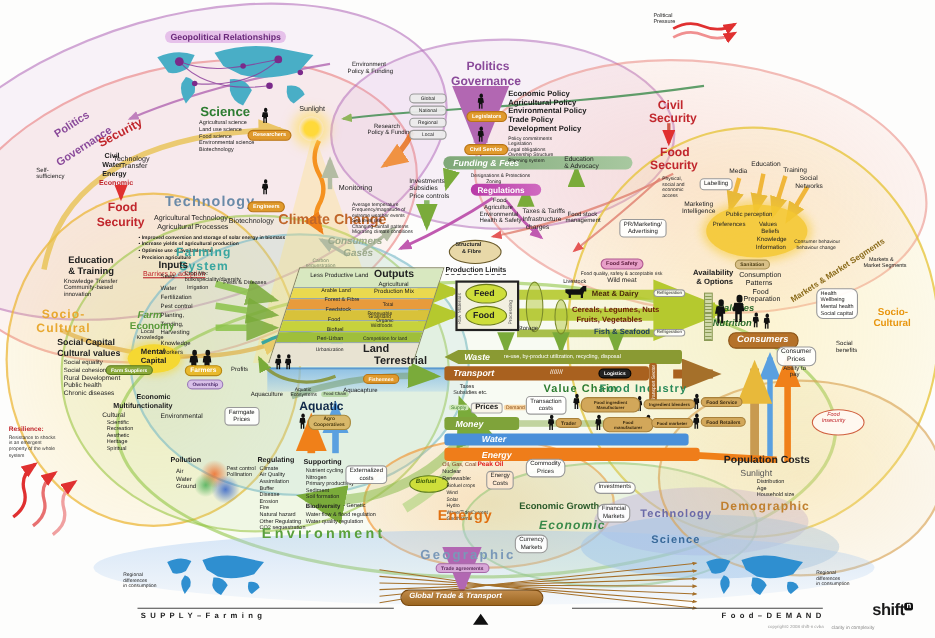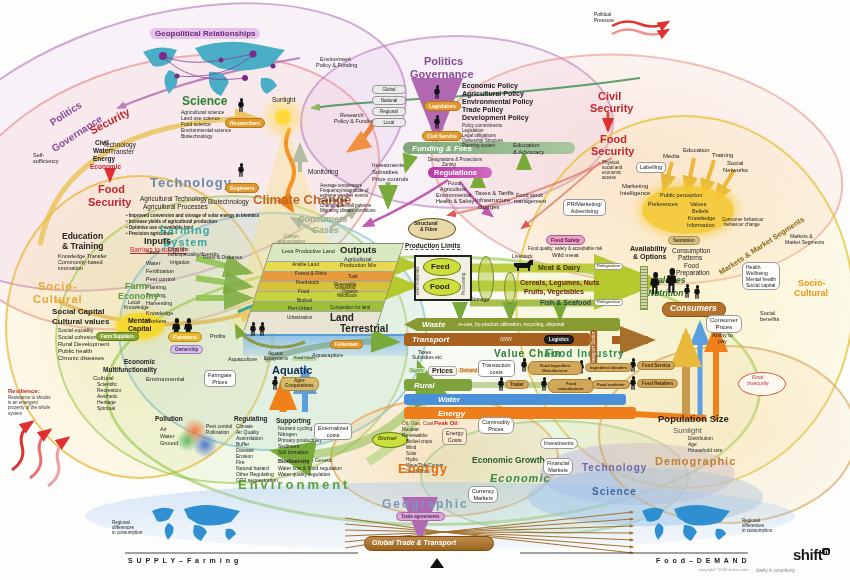--- a/index.html
+++ b/index.html
@@ -460,21 +460,21 @@
   <div class="lbl" style="left:790px;top:234px;font-size:5px;">Markets &amp;</div>
   <div class="lbl" style="left:785px;top:240px;font-size:5px;">Market Segments</div>
 
   <div class="lbl b" style="left:62px;top:232px;font-size:8.5px;">Education</div>
   <div class="lbl b" style="left:62px;top:242px;font-size:8.5px;">&amp; Training</div>
   <div class="lbl" style="left:58px;top:253px;font-size:5.5px;">Knowledge Transfer</div>
   <div class="lbl" style="left:58px;top:259px;font-size:5.5px;">Community-based</div>
   <div class="lbl" style="left:58px;top:265px;font-size:5.5px;">innovation</div>
   <div class="lbl b" style="left:38px;top:280px;font-size:11px;color:#e8a830;letter-spacing:1px;">Socio-</div>
   <div class="lbl b" style="left:33px;top:293px;font-size:11px;color:#e8a830;letter-spacing:1px;">Cultural</div>
-  <div class="lbl b" style="left:125px;top:281px;font-size:9px;color:#5a9a3a;">Farm</div>
+  <div class="lbl b" style="left:125px;top:281px;font-size:9px;color:#5a9a3a;font-style:italic;">Farm</div>
   <div class="lbl b" style="left:118px;top:291px;font-size:9px;color:#5a9a3a;">Economy</div>
   <div class="lbl b" style="left:52px;top:307px;font-size:8px;">Social Capital</div>
   <div class="lbl b" style="left:52px;top:317px;font-size:8px;">Cultural values</div>
   <div class="lbl" style="left:58px;top:327px;font-size:5.5px;">Social equality</div>
   <div class="lbl" style="left:58px;top:334px;font-size:5.5px;">Social cohesion</div>
   <div class="lbl" style="left:128px;top:300px;font-size:5px;">Local</div>
   <div class="lbl" style="left:124px;top:305px;font-size:5px;">Knowledge</div>
   <div class="abs" style="left:116px;top:313px;width:48px;height:26px;border-radius:50%;background:#f5d832;box-shadow:0 0 6px 3px rgba(245,216,50,.5);z-index:30;"></div>
   <div class="lbl b" style="left:128px;top:317px;font-size:7px;z-index:41;">Mental</div>
   <div class="lbl b" style="left:128px;top:325px;font-size:7px;z-index:41;">Capital</div>
@@ -544,21 +544,21 @@
   <div class="person" style="left:541px;top:377px;"></div>
   <div class="badge" style="left:548px;top:379px;background:#d2a75a;border-color:#a8803a;color:#3a2a10;font-size:4px;max-width:36px;white-space:normal;text-align:center;">Food manufacturer</div>
   <div class="person" style="left:586px;top:377px;"></div>
   <div class="badge" style="left:592px;top:380px;background:#d2a75a;border-color:#a8803a;color:#3a2a10;font-size:4px;">Food marketer</div>
   <div class="person" style="left:630px;top:358px;"></div>
   <div class="badge" style="left:637px;top:361px;background:#d2a75a;border-color:#a8803a;color:#3a2a10;font-size:4.5px;">Food Service</div>
   <div class="person" style="left:630px;top:376px;"></div>
   <div class="badge" style="left:637px;top:379px;background:#d2a75a;border-color:#a8803a;color:#3a2a10;font-size:4.5px;">Food Retailers</div>
   <div class="banner" style="left:404px;top:379px;width:68px;height:12px;background:#7fa33a;border-radius:3px;"></div>
   <div class="abs" style="left:472px;top:382px;width:150px;height:6px;background:rgba(127,163,58,.45);z-index:34;"></div>
-  <div class="lbl b i w" style="left:414px;top:381px;font-size:8px;">Rural</div>
+  <div class="lbl b i w" style="left:414px;top:381px;font-size:8px;">Money</div>
   <div class="banner" style="left:404px;top:394px;width:222px;height:11px;background:#4a90d9;border-radius:3px;"></div>
   <div class="lbl b i w" style="left:438px;top:395px;font-size:8px;">Water</div>
   <div class="banner" style="left:404px;top:407px;width:232px;height:12px;background:#ef7d1a;border-radius:3px;"></div>
   <div class="lbl b i w" style="left:438px;top:409px;font-size:8px;">Energy</div>
 
   <div class="lbl" style="left:402px;top:421px;font-size:5px;color:#7a3a1a;">Oil, Gas, Coal</div>
   <div class="lbl b" style="left:434px;top:420px;font-size:6px;color:#e02020;">Peak Oil</div>
   <div class="lbl" style="left:402px;top:427px;font-size:5px;">Nuclear</div>
   <div class="lbl" style="left:402px;top:433px;font-size:5px;">Renewable:</div>
   <div class="lbl" style="left:406px;top:439px;font-size:4.5px;">Biofuel crops</div>
@@ -586,21 +586,21 @@
     <span>Markets</span>
   </div>
   <div class="lbl b i" style="left:490px;top:472px;font-size:11px;color:#3a8a4a;letter-spacing:1px;">Economic</div>
   <div class="box" style="left:468px;top:486px;font-size:5.5px;border-radius:6px;">
     <span>Currency</span><br>
     <span>Markets</span>
   </div>
   <div class="lbl b" style="left:582px;top:462px;font-size:10px;color:#6a6aa8;letter-spacing:1px;">Technology</div>
   <div class="lbl b" style="left:592px;top:486px;font-size:10px;color:#3a6a9a;letter-spacing:1px;">Science</div>
 
-  <div class="lbl b" style="left:658px;top:414px;font-size:9.5px;">Population Size</div>
+  <div class="lbl b" style="left:658px;top:414px;font-size:9.5px;">Population Costs</div>
   <div class="lbl" style="left:673px;top:426px;font-size:8px;color:#555;">Sunlight</div>
   <div class="lbl" style="left:688px;top:436px;font-size:5px;">Distribution</div>
   <div class="lbl" style="left:688px;top:442px;font-size:5px;">Age</div>
   <div class="lbl" style="left:688px;top:448px;font-size:5px;">Household size</div>
   <div class="lbl b" style="left:655px;top:455px;font-size:11px;color:#c08030;letter-spacing:1px;">Demographic</div>
 
   <div class="lbl b" style="left:155px;top:415px;font-size:6.5px;">Pollution</div>
   <div class="lbl" style="left:160px;top:426px;font-size:5.5px;">Air</div>
   <div class="lbl" style="left:160px;top:433px;font-size:5.5px;">Water</div>
   <div class="lbl" style="left:160px;top:440px;font-size:5.5px;">Ground</div>

